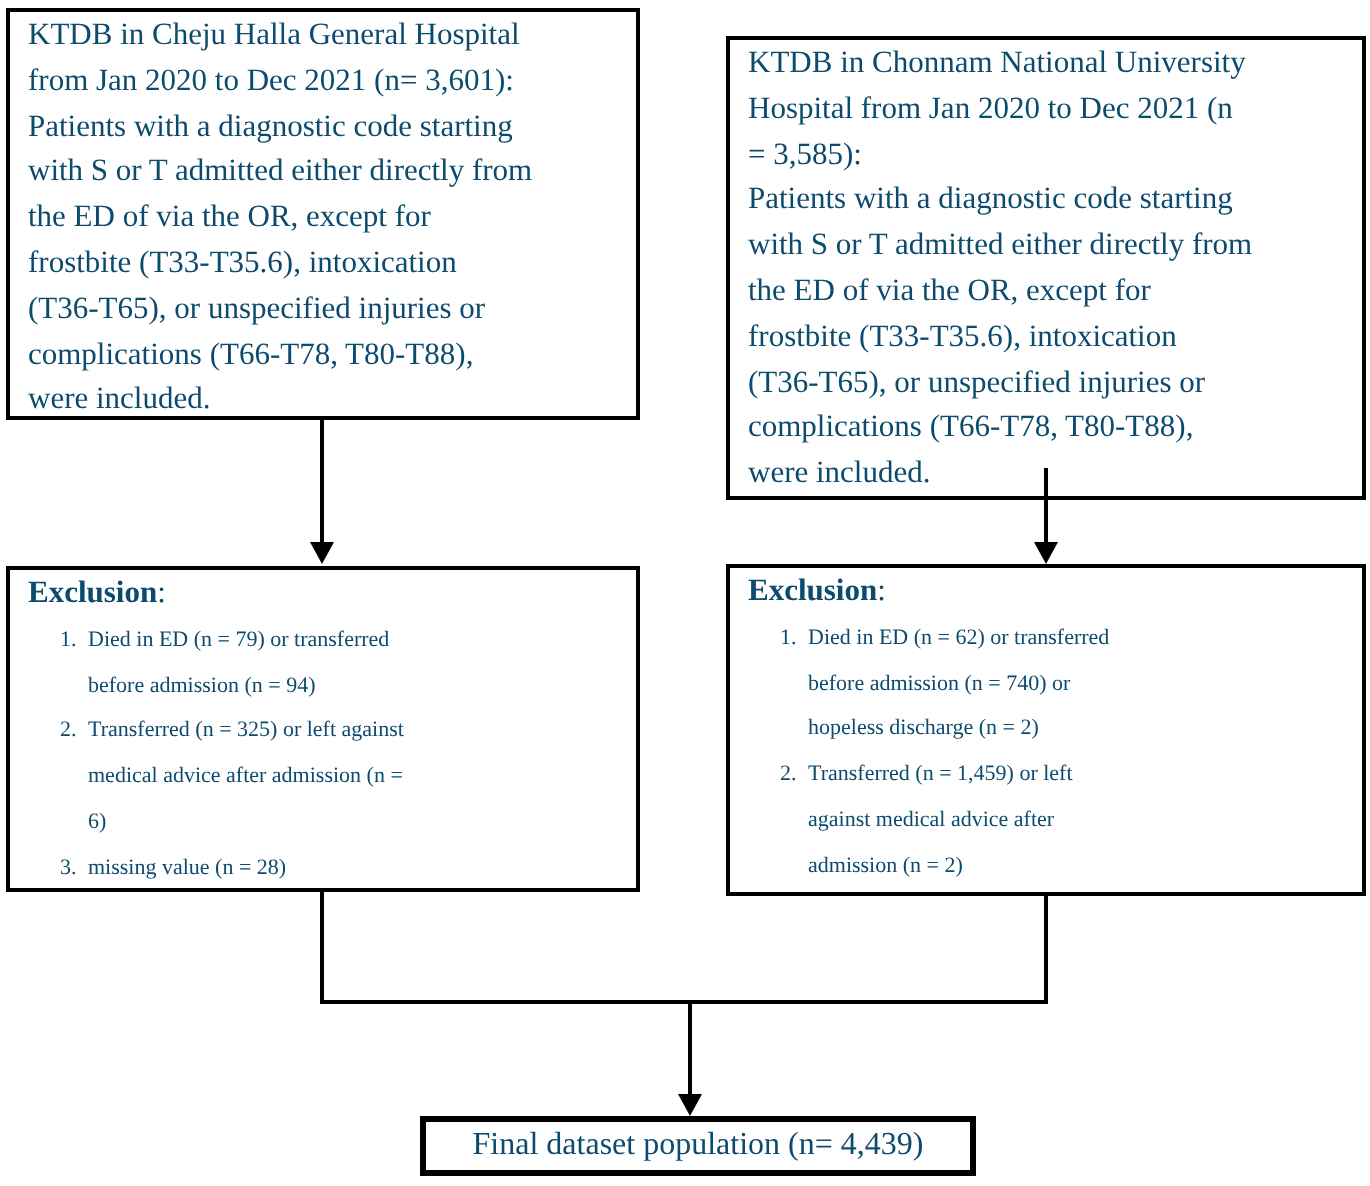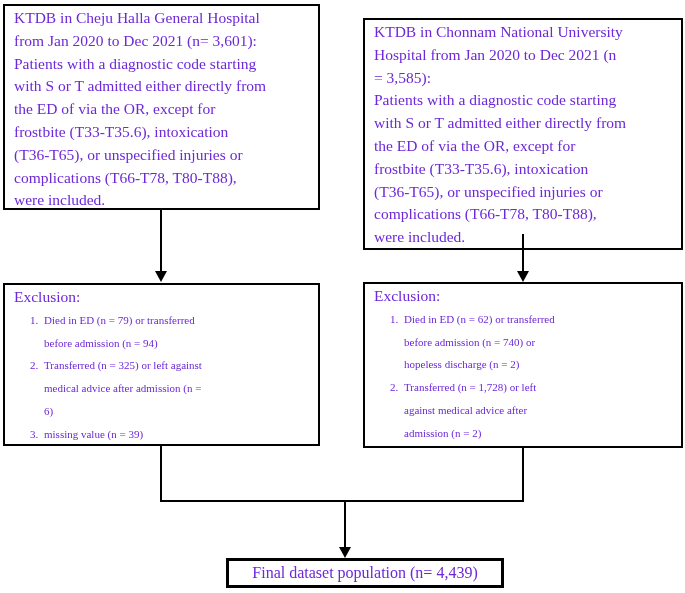--- a/index.html
+++ b/index.html
@@ -2,40 +2,40 @@
 <html><head>
 <meta charset="utf-8">
 <style>
   html, body { margin: 0; padding: 0; background: #ffffff; }
   .canvas {
     position: relative;
     width: 570px;
     height: 593px;
     background: #ffffff;
     font-family: "Liberation Serif", "DejaVu Serif", serif;
-    color: #6d28d9;
+    color: #0c4a6e;
     padding-left: 48px;
   }
   .box {
     position: absolute;
     box-sizing: border-box;
     border: 2px solid #000000;
     background: #ffffff;
     padding: 1px 4px 0 9px;
   }
   .txt {
     white-space: pre-line;
     font-size: 15.5px;
     line-height: 22.8px;
   }
   .heading-line {
     font-size: 15.5px;
     line-height: 22.8px;
   }
-  .bold { font-weight: normal; }
+  .bold { font-weight: bold; }
   ol.excl-list {
     margin: 0;
     padding: 0 0 0 27px;
     font-size: 11px;
     line-height: 22.8px;
   }
   ol.excl-list li {
     white-space: pre-line;
     padding-left: 3px;
   }
@@ -98,42 +98,42 @@
   <div class="arrowhead" style="left:517px; top:271px;"></div>
 
   <div class="box" style="left:3px; top:283px; width:317px; height:163px;">
     <div class="heading-line"><span class="bold">Exclusion</span><span>:</span></div>
     <ol class="excl-list">
       <li>Died in ED (n = 79) or transferred
 before admission (n = 94)</li>
       <li>Transferred (n = 325) or left against
 medical advice after admission (n =
 6)</li>
-      <li>missing value (n = 39)</li>
+      <li>missing value (n = 28)</li>
     </ol>
   </div>
 
   <div class="box" style="left:363px; top:282px; width:320px; height:166px;">
     <div class="heading-line"><span class="bold">Exclusion</span><span>:</span></div>
     <ol class="excl-list">
       <li>Died in ED (n = 62) or transferred
 before admission (n = 740) or
 hopeless discharge (n = 2)</li>
-      <li>Transferred (n = 1,728) or left
+      <li>Transferred (n = 1,459) or left
 against medical advice after
 admission (n = 2)</li>
     </ol>
   </div>
 
   <div class="line" style="left:160px; top:446px; width:2px; height:56px;"></div>
 
   <div class="line" style="left:522px; top:448px; width:2px; height:54px;"></div>
 
   <div class="line" style="left:160px; top:500px; width:364px; height:2px;"></div>
 
   <div class="line" style="left:344px; top:502px; width:2px; height:46px;"></div>
   <div class="arrowhead" style="left:339px; top:547px;"></div>
 
-  <div class="box box-final" style="left:226px; top:558px; width:278px; height:30px;">
+  <div class="box box-final" style="left:210px; top:558px; width:278px; height:30px;">
     <div class="final-txt">Final dataset population (n= 4,439)</div>
   </div>
 
 </div>
 
 </body></html>

